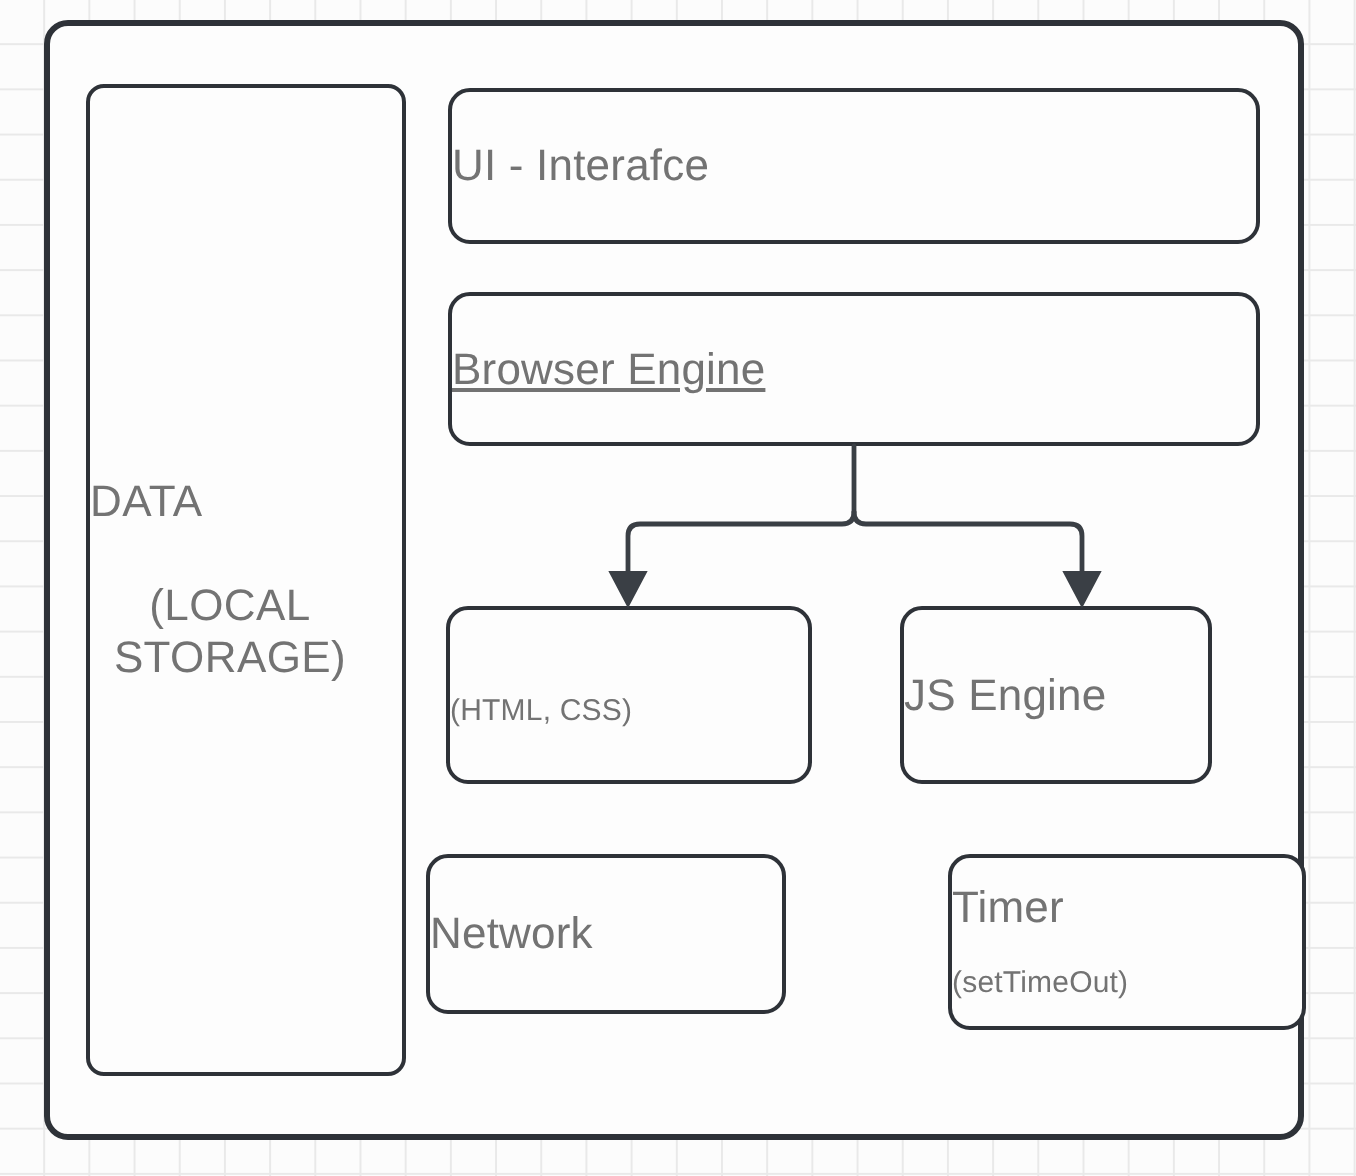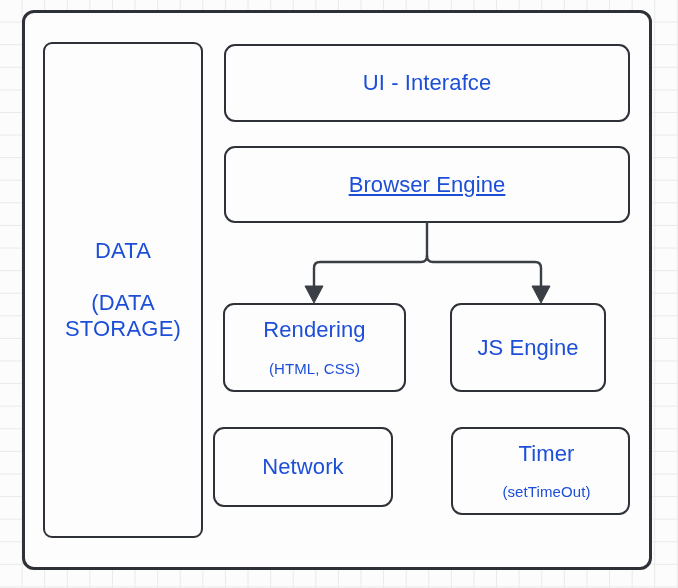--- a/index.html
+++ b/index.html
@@ -27,24 +27,24 @@
 
   
   .box {
     position: absolute;
     box-sizing: border-box;
     background: #fdfdfd;
     border: 2.6px solid #2e3238;
     border-radius: 11px;
     display: flex;
     flex-direction: column;
-    align-items: center;
+    align-items: flex-start;
     justify-content: center;
     text-align: center;
-    color: #1d4ed8;
+    color: #737373;
   }
 
   .outer-frame {
     left: 22px;
     top: 10px;
     width: 630px;
     height: 560px;
     border-width: 3px;
     border-radius: 12px;
     background: #fdfdfd;
@@ -95,25 +95,24 @@
     width: 156px;
     height: 89px;
   }
   .network-box {
     left: 213px;
     top: 427px;
     width: 180px;
     height: 80px;
   }
   .timer-box {
-    left: 451px;
+    left: 474px;
     top: 427px;
     width: 179px;
     height: 88px;
-    padding-left: 12px;
   }
 
   .label-lg {
     font-size: 22px;
     line-height: 1.15;
     letter-spacing: 0.1px;
   }
   .label-sm {
     font-size: 15px;
     line-height: 1.2;
@@ -132,33 +131,32 @@
 </style>
 </head>
 <body>
 
 <div id="canvas">
 
   <div class="box outer-frame"></div>
 
   <div class="box data-box">
     <div class="data-title">DATA</div>
-    <div class="data-sub">(DATA STORAGE)</div>
+    <div class="data-sub">(LOCAL STORAGE)</div>
   </div>
 
   <div class="box ui-box">
     <div class="label-lg">UI - Interafce</div>
   </div>
 
   <div class="box engine-box">
     <div class="label-lg">Browser Engine</div>
   </div>
 
   <div class="box rendering-box">
-    <div class="label-lg">Rendering</div>
     <div class="label-sm">(HTML, CSS)</div>
   </div>
 
   <div class="box jsengine-box">
     <div class="label-lg">JS Engine</div>
   </div>
 
   <div class="box network-box">
     <div class="label-lg">Network</div>
   </div>

